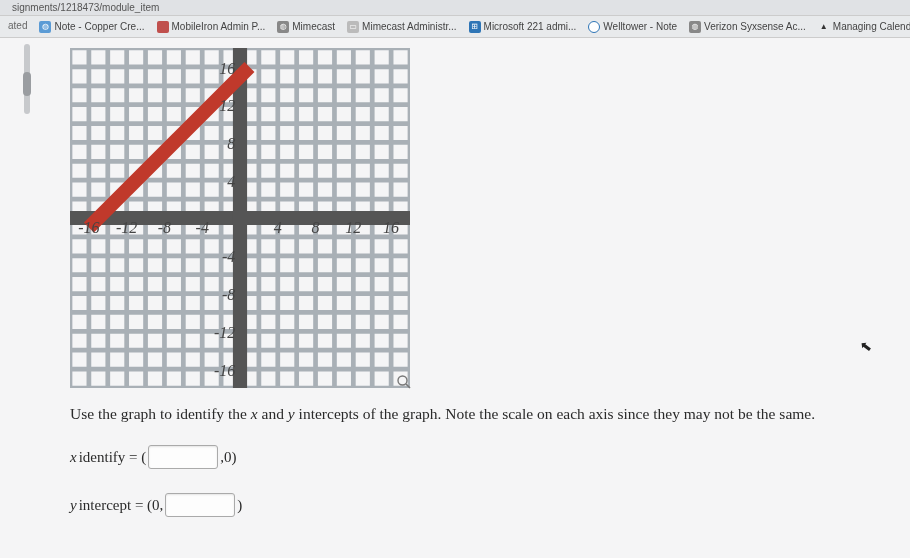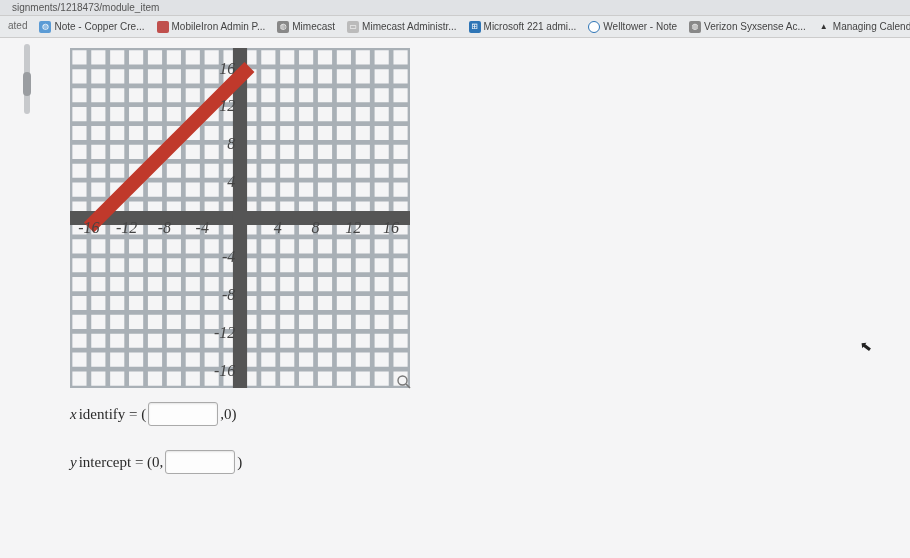--- a/index.html
+++ b/index.html
@@ -251,20 +251,23 @@
         <text class="tick-label" x="-0.5" y="16.7" text-anchor="end">-16</text>
       </g>
       <style>.tick-label{font-size:1.7px;}</style>
     </svg>
     <svg class="magnify" viewBox="0 0 16 16">
       <circle cx="6.5" cy="6.5" r="4.5" fill="none" stroke="#777" stroke-width="1.4"></circle>
       <line x1="10" y1="10" x2="14" y2="14" stroke="#777" stroke-width="1.6"></line>
     </svg>
   </div>
 
+  <div class="question">
+    <span>Use the graph to identify the </span><span class="mathvar">x</span><span> and </span><span class="mathvar">y</span><span> intercepts of the graph. Note the scale on each axis since they may not be the same.</span>
+  </div>
 
   <div class="intercept-row">
     <span class="mathvar">x</span>
     <span> identify = (</span>
     <input class="intercept-input" type="text" value="" style="">
     <span>,0)</span>
   </div>
 
   <div class="intercept-row">
     <span class="mathvar">y</span>

